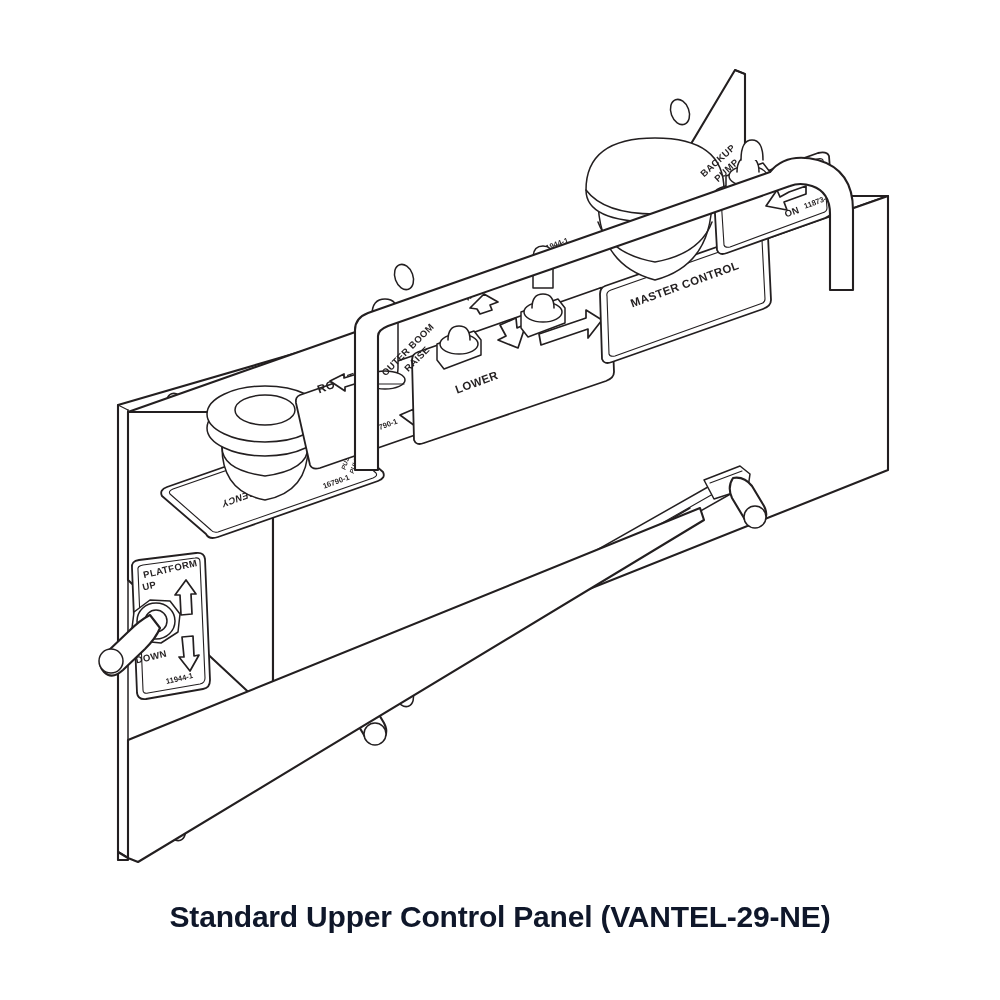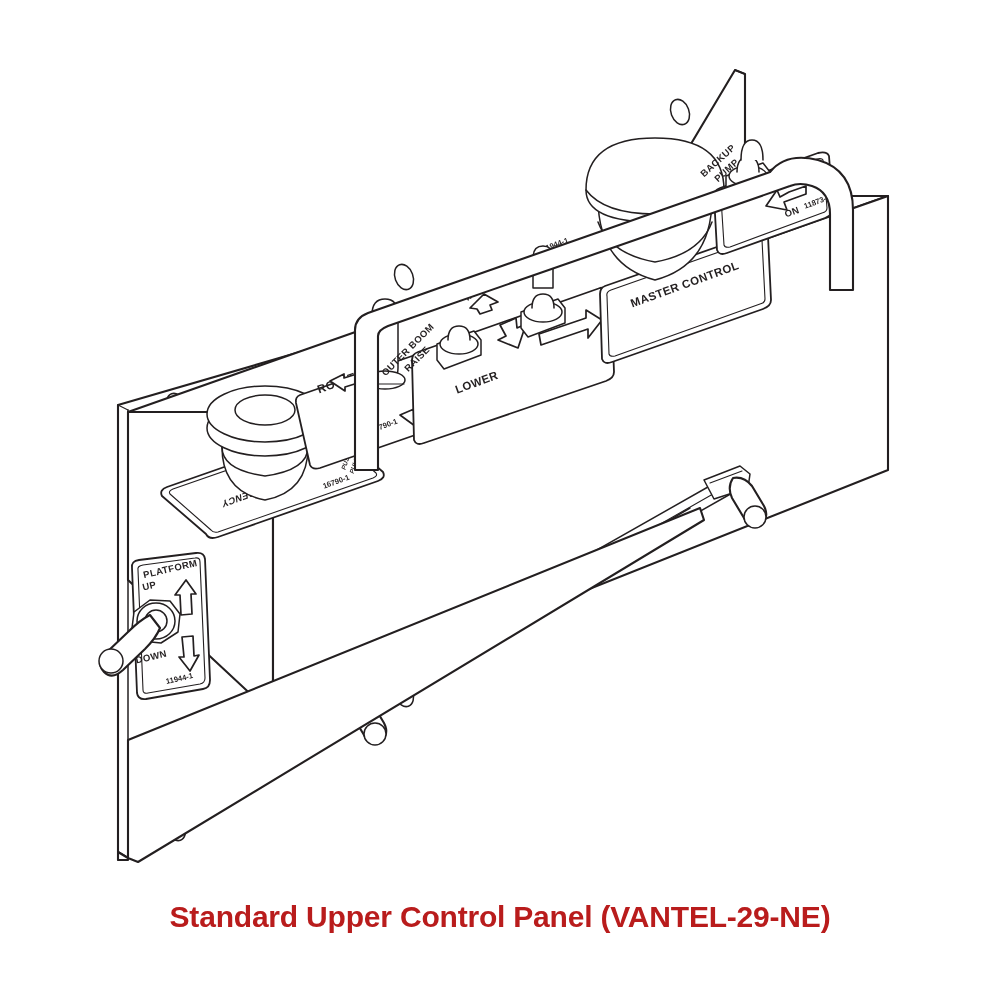--- a/index.html
+++ b/index.html
@@ -87,21 +87,21 @@
     left: 0;
     top: 900px;
     width: 1000px;
     text-align: center;
   }
   #caption {
     display: inline-block;
     font-family: "Liberation Sans", sans-serif;
     font-weight: 700;
     font-size: 30px;
-    color: #b91c1c;
+    color: #0f172a;
     letter-spacing: -0.2px;
     white-space: nowrap;
   }
 </style>
 </head>
 <body>
 
 <div id="stage">
 
   <svg id="drawing" viewBox="0 0 1000 1000">

